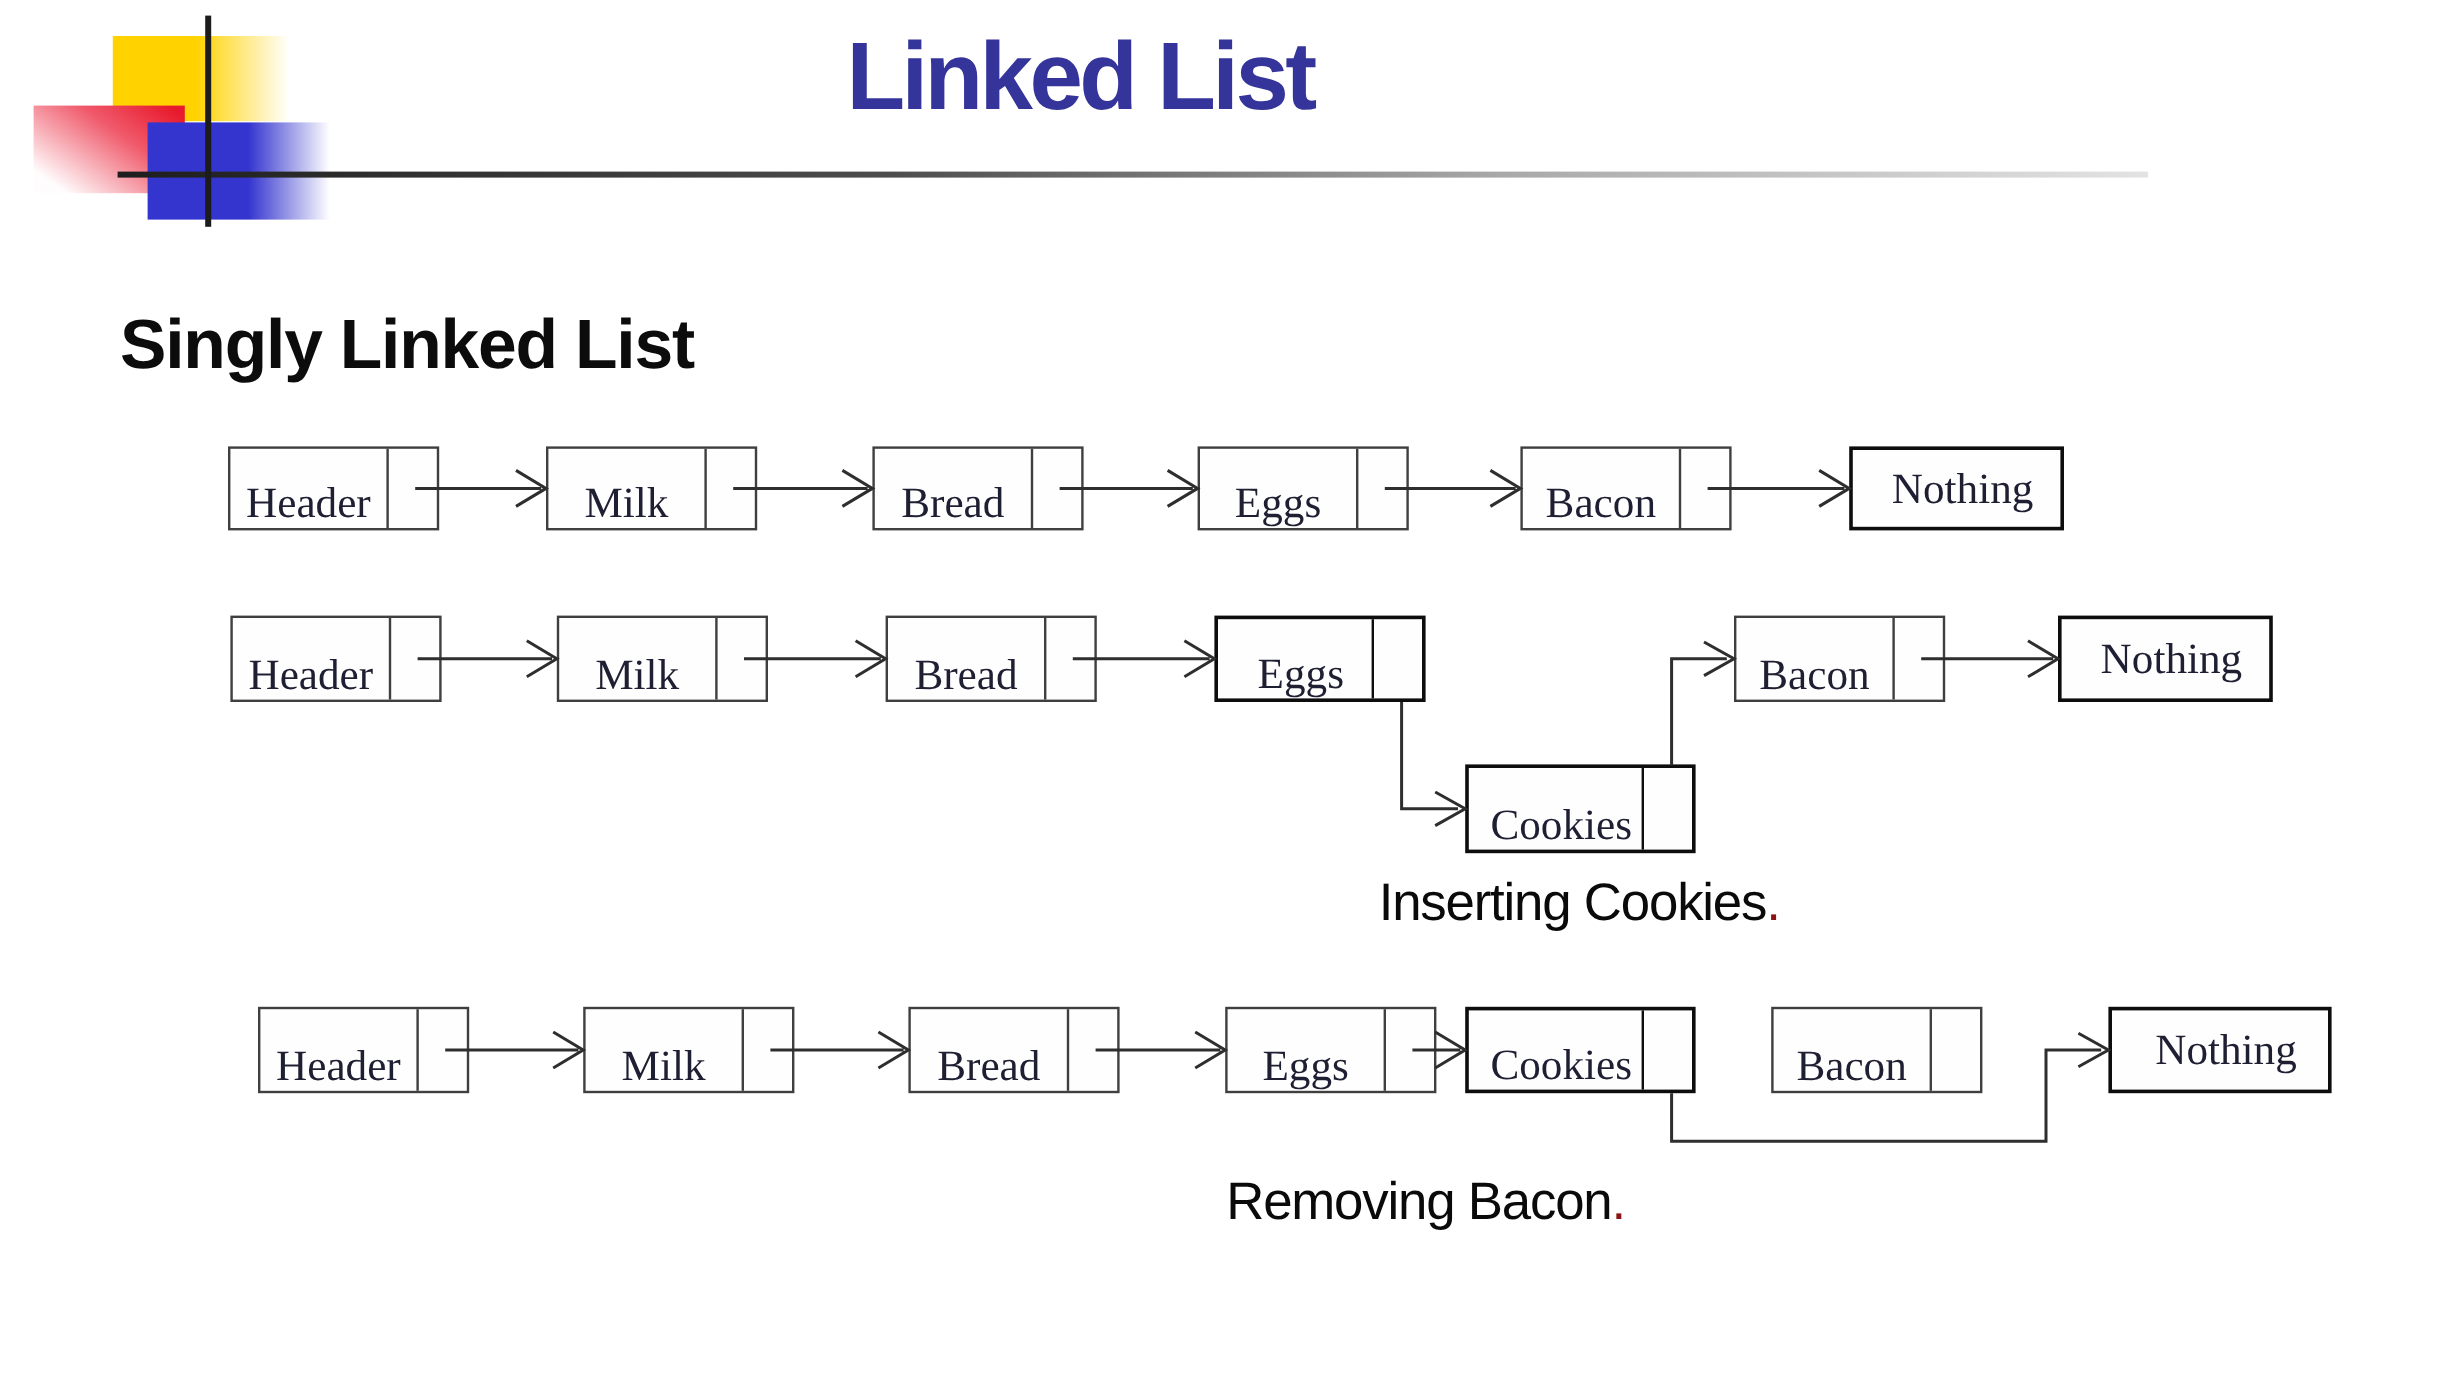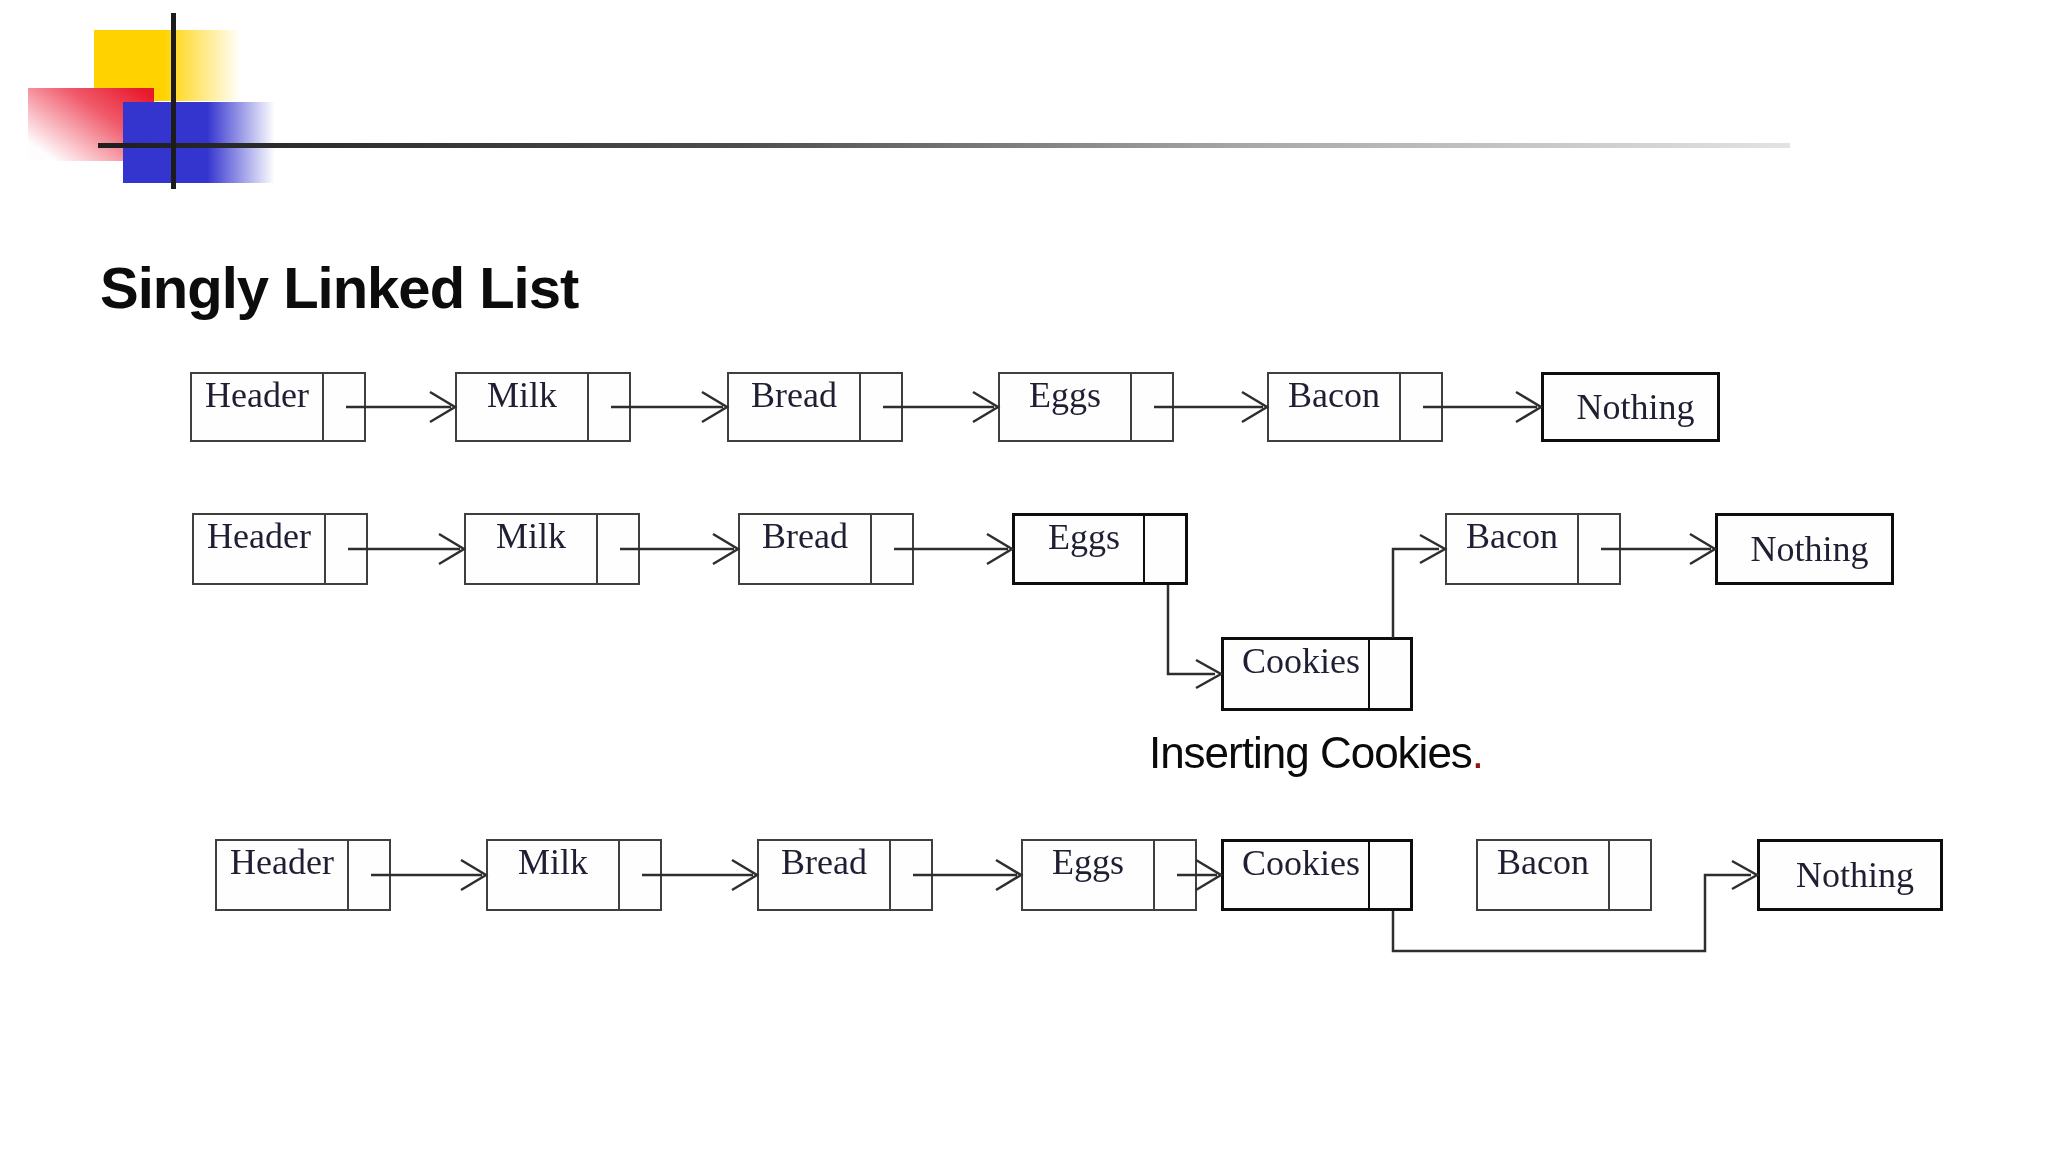--- a/index.html
+++ b/index.html
@@ -19,21 +19,21 @@
 
   
   .slide-title{position:absolute;left:0;top:18px;width:1800px;text-align:center;
     font-size:80px;font-weight:700;letter-spacing:-3px;color:#34349b;}
   .slide-heading{position:absolute;left:100px;top:254px;
     font-size:58px;font-weight:700;letter-spacing:-1px;color:#0c0c0c;}
 
   
   .node{position:absolute;box-sizing:border-box;display:flex;background:#fffefe;
         border:2px solid #3f3f3f;height:72px;width:176px;}
-  .node .data{flex:1;display:flex;align-items:flex-start;justify-content:center;
+  .node .data{flex:1;display:flex;align-items:flex-end;justify-content:center;
         border-right:2px solid #3f3f3f;}
   .node .ptr{width:40px;}
   .node.thick{border:3px solid #0d0d0d;padding-left:10px;}
   .node.thick .data{border-right-color:#0d0d0d;}
   .node.nothing{align-items:center;justify-content:center;}
   .label{font-family:"Liberation Serif","DejaVu Serif",serif;font-size:36px;color:#1f1f33;}
 
   
   .caption{position:absolute;width:520px;text-align:center;font-size:44px;font-weight:400;
            letter-spacing:-1px;color:#0a0a0a;}
@@ -45,20 +45,21 @@
 <body>
 
 <div id="slide">
 
   <div class="logo-yellow"></div>
   <div class="logo-red"></div>
   <div class="logo-blue"></div>
   <div class="title-rule"></div>
   <div class="logo-vline"></div>
 
+  <div class="slide-title">Linked List</div>
   <div class="slide-heading">Singly Linked List</div>
 
   <div class="node" style="left:190px;top:372px;height:70px">
     <div class="data">
         <span class="label">Header</span>
       </div>
     <div class="ptr"></div>
   </div>
   <div class="node" style="left:455px;top:372px;height:70px">
     <div class="data">
@@ -165,20 +166,23 @@
   <div class="node" style="left:1476px;top:839px">
     <div class="data">
         <span class="label">Bacon</span>
       </div>
     <div class="ptr"></div>
   </div>
   <div class="node thick nothing" style="left:1757px;top:839px;width:186px">
     <span class="label">Nothing</span>
   </div>
 
+  <div class="caption" style="left:928px;top:977px">
+    <span>Removing Bacon</span><span class="period">.</span>
+  </div>
 
   <svg class="wires" width="2048" height="1152" viewBox="0 0 2048 1152">
     <g fill="none" stroke="#2e2e2e" stroke-width="2.5" stroke-linejoin="miter">
 
       <path d="M346 407 H451 M430 392 L455 407 L430 422"></path>
       <path d="M611 407 H723 M702 392 L727 407 L702 422"></path>
       <path d="M883 407 H994 M973 392 L998 407 L973 422"></path>
       <path d="M1154 407 H1263 M1242 392 L1267 407 L1242 422"></path>
       <path d="M1423 407 H1537 M1516 392 L1541 407 L1516 422"></path>
 

